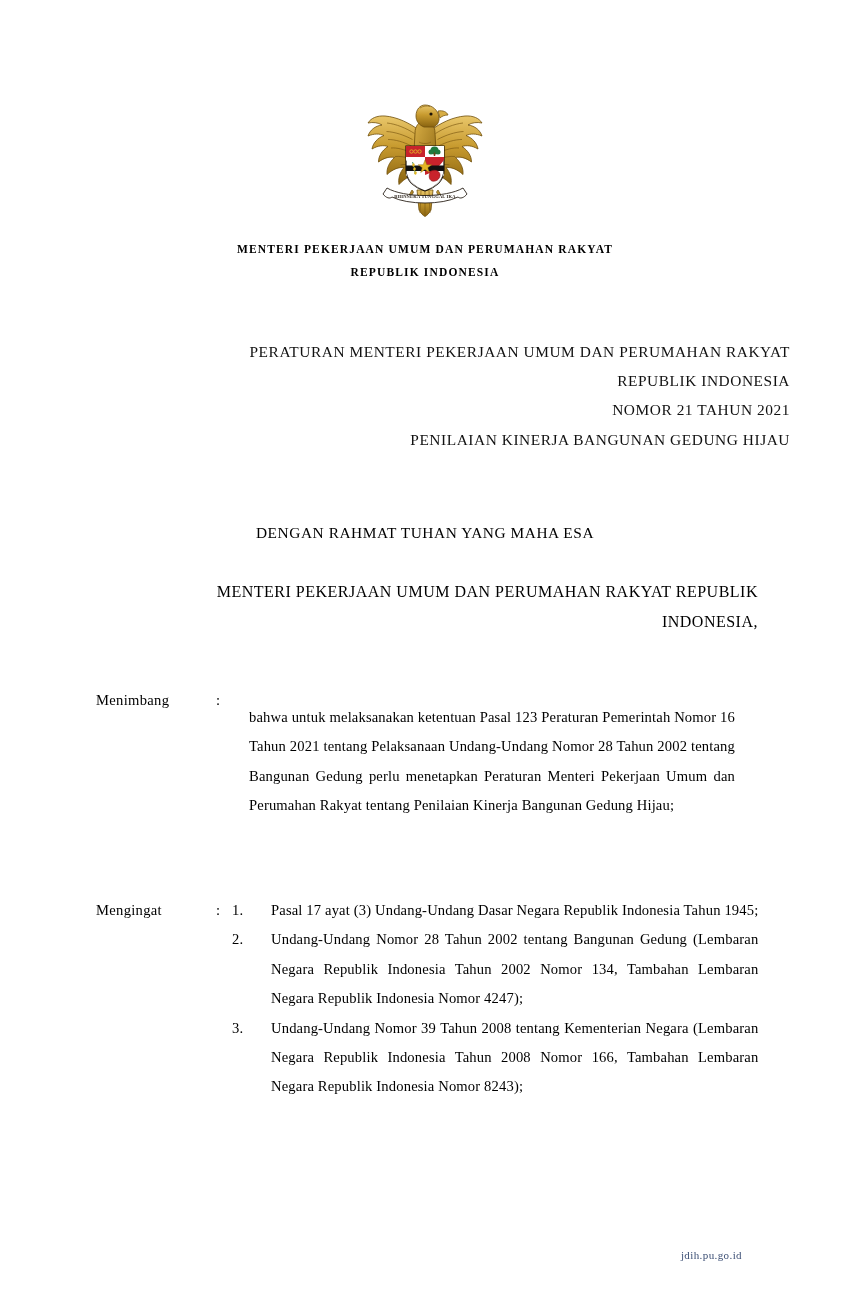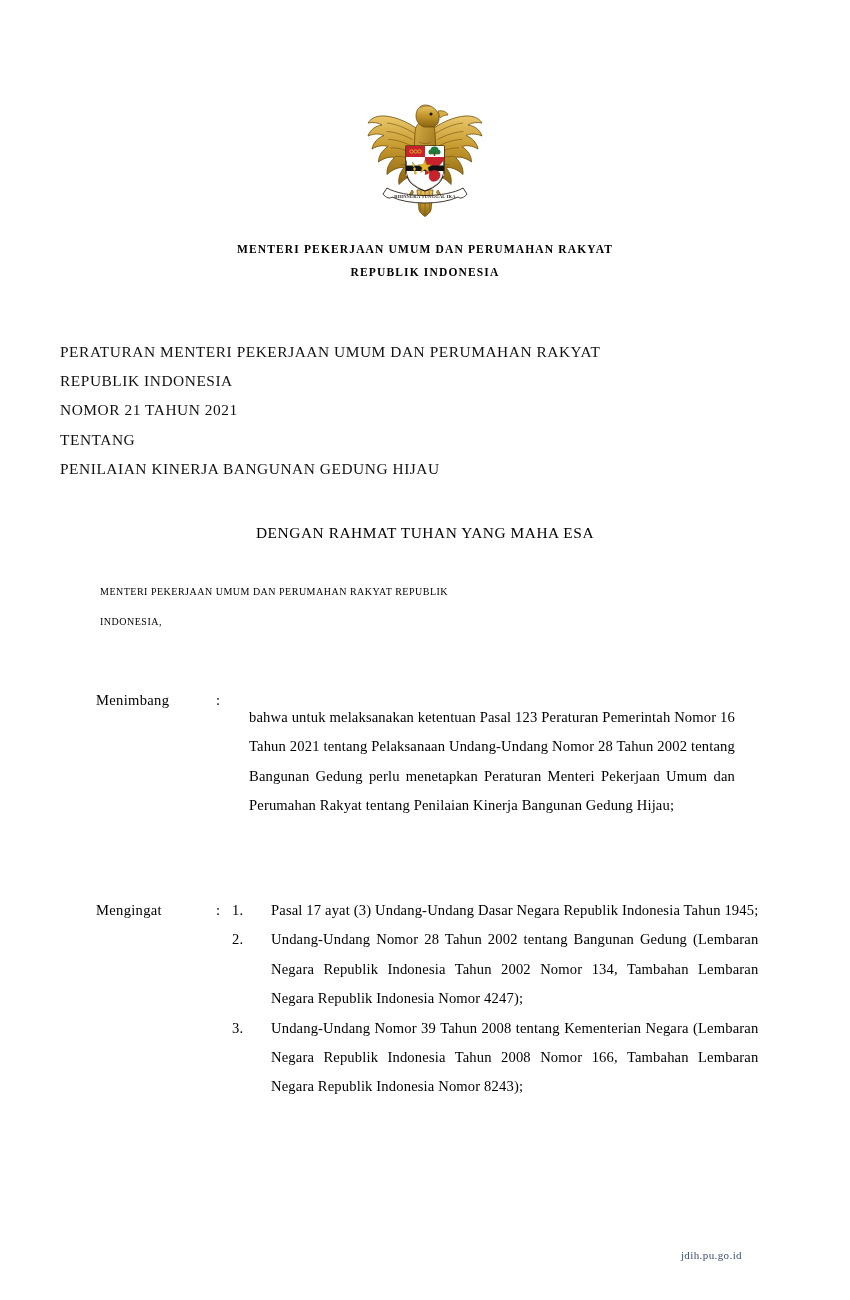--- a/index.html
+++ b/index.html
@@ -53,21 +53,21 @@
     color: #000;
   }
   .ministry-header .l2 { letter-spacing: 1.15px; }
 
   
   .title-block {
     position: absolute;
     left: 60px;
     right: 60px;
     top: 337px;
-    text-align: left;
+    text-align: right;
     font-size: 15.4px;
     line-height: 29.2px;
     letter-spacing: 0.55px;
     color: #111;
   }
 
   
   .invocation {
     position: absolute;
     left: 60px;
@@ -78,22 +78,22 @@
     letter-spacing: 0.55px;
     line-height: 29px;
   }
 
   
   .authority {
     position: absolute;
     left: 100px;
     right: 92px;
     top: 577px;
-    text-align: left;
-    font-size: 10px;
+    text-align: right;
+    font-size: 16px;
     letter-spacing: 0.5px;
     line-height: 30px;
   }
 
   
   .clause {
     position: absolute;
     left: 96px;
     width: 656px;
     display: flex;
@@ -274,21 +274,20 @@
 
   <div class="ministry-header">
     <div>MENTERI PEKERJAAN UMUM DAN PERUMAHAN RAKYAT</div>
     <div class="l2">REPUBLIK INDONESIA</div>
   </div>
 
   <div class="title-block">
     <div>PERATURAN MENTERI PEKERJAAN UMUM DAN PERUMAHAN RAKYAT</div>
     <div>REPUBLIK INDONESIA</div>
     <div>NOMOR 21 TAHUN 2021</div>
-    <div>TENTANG</div>
     <div>PENILAIAN KINERJA BANGUNAN GEDUNG HIJAU</div>
   </div>
 
   <div class="invocation">DENGAN RAHMAT TUHAN YANG MAHA ESA</div>
 
   <div class="authority">
     <div>MENTERI PEKERJAAN UMUM DAN PERUMAHAN RAKYAT REPUBLIK</div>
     <div>INDONESIA,</div>
   </div>
 

